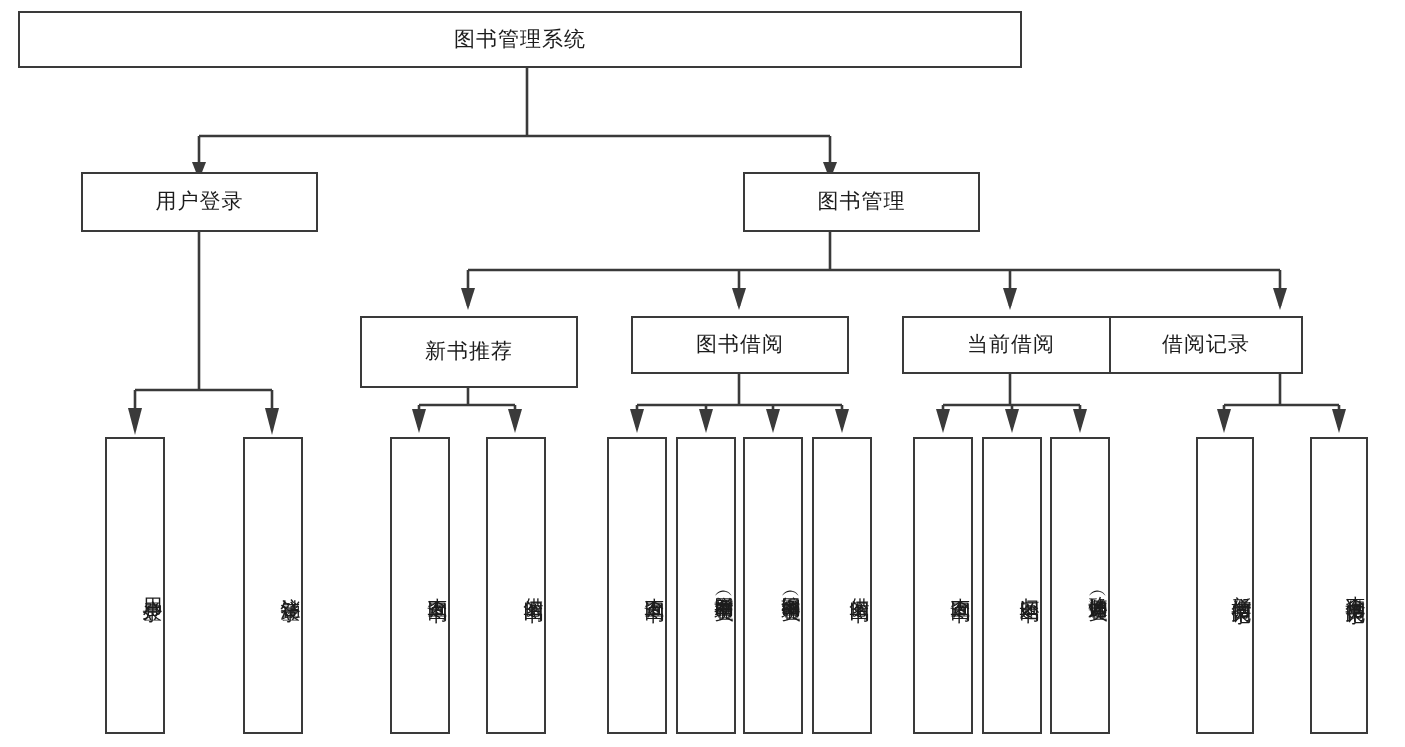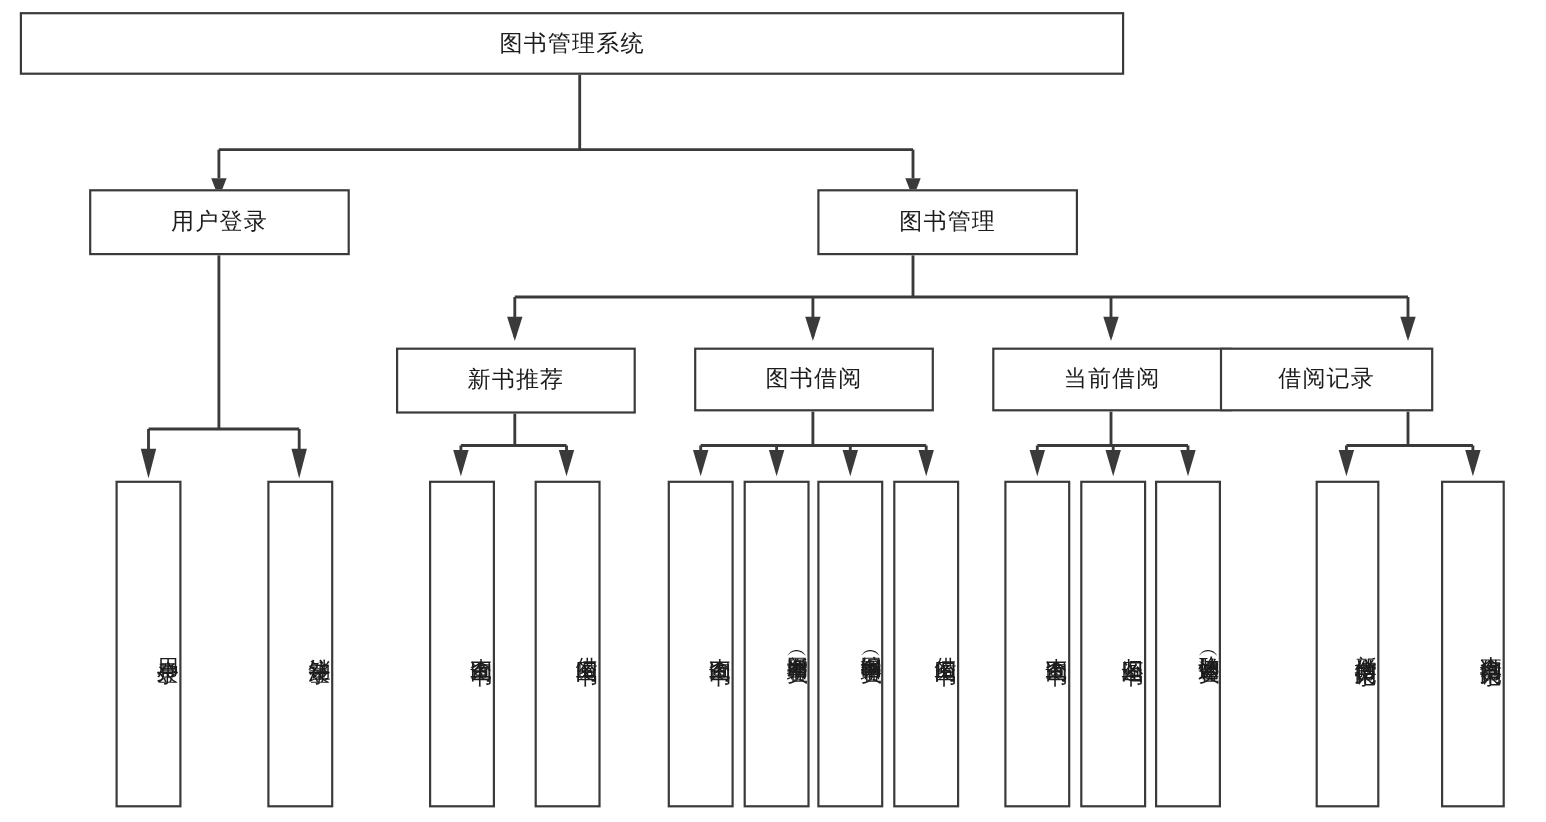--- a/index.html
+++ b/index.html
@@ -131,21 +131,21 @@
       <polygon points="1217,409 1231,409 1224,433"></polygon>
       <polygon points="1332,409 1346,409 1339,433"></polygon>
     </g>
   </svg>
 
   <div class="node h root" style="left:18px;top:11px;width:1004px;height:57px;">图书管理系统</div>
 
   <div class="node h" style="left:81px;top:172px;width:237px;height:60px;">用户登录</div>
   <div class="node h" style="left:711px;top:172px;width:237px;height:60px;margin-left:32px;">图书管理</div>
 
-  <div class="node h" style="left:360px;top:316px;width:218px;height:60px;">新书推荐</div>
+  <div class="node h" style="left:360px;top:316px;width:218px;height:72px;">新书推荐</div>
   <div class="node h" style="left:902px;top:316px;width:218px;height:58px;">当前借阅</div>
   <div class="node h" style="left:631px;top:316px;width:218px;height:58px;">图书借阅</div>
   <div class="node h" style="left:1109px;top:316px;width:194px;height:58px;">借阅记录</div>
 
   <div class="node v" style="left:105px;top:437px;width:60px;height:297px;">用户登录</div>
   <div class="node v" style="left:243px;top:437px;width:60px;height:297px;">注销登录</div>
 
   <div class="node v" style="left:390px;top:437px;width:60px;height:297px;">查询图书</div>
   <div class="node v" style="left:486px;top:437px;width:60px;height:297px;">借阅图书</div>
 

